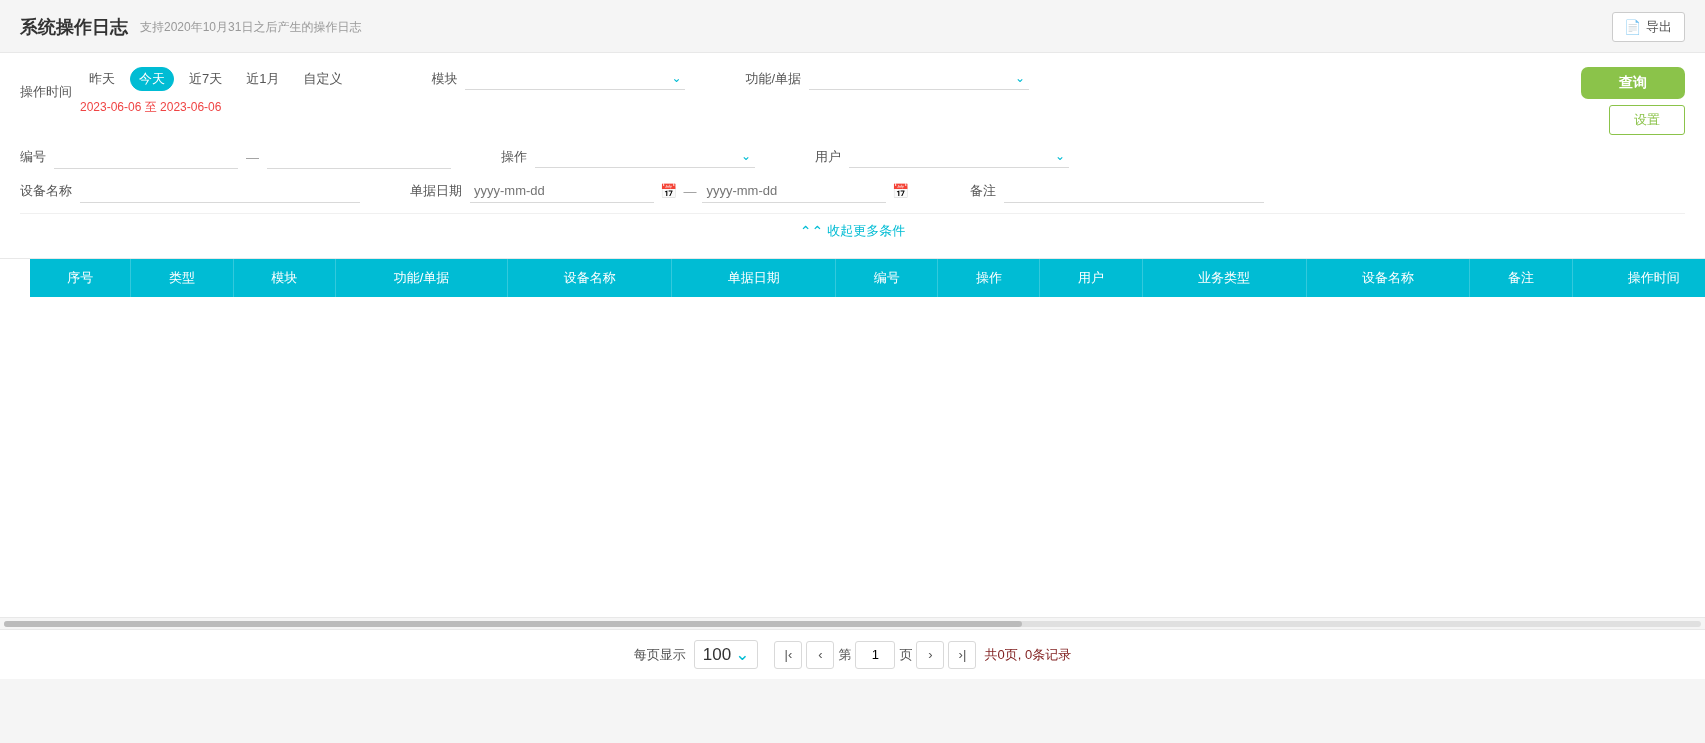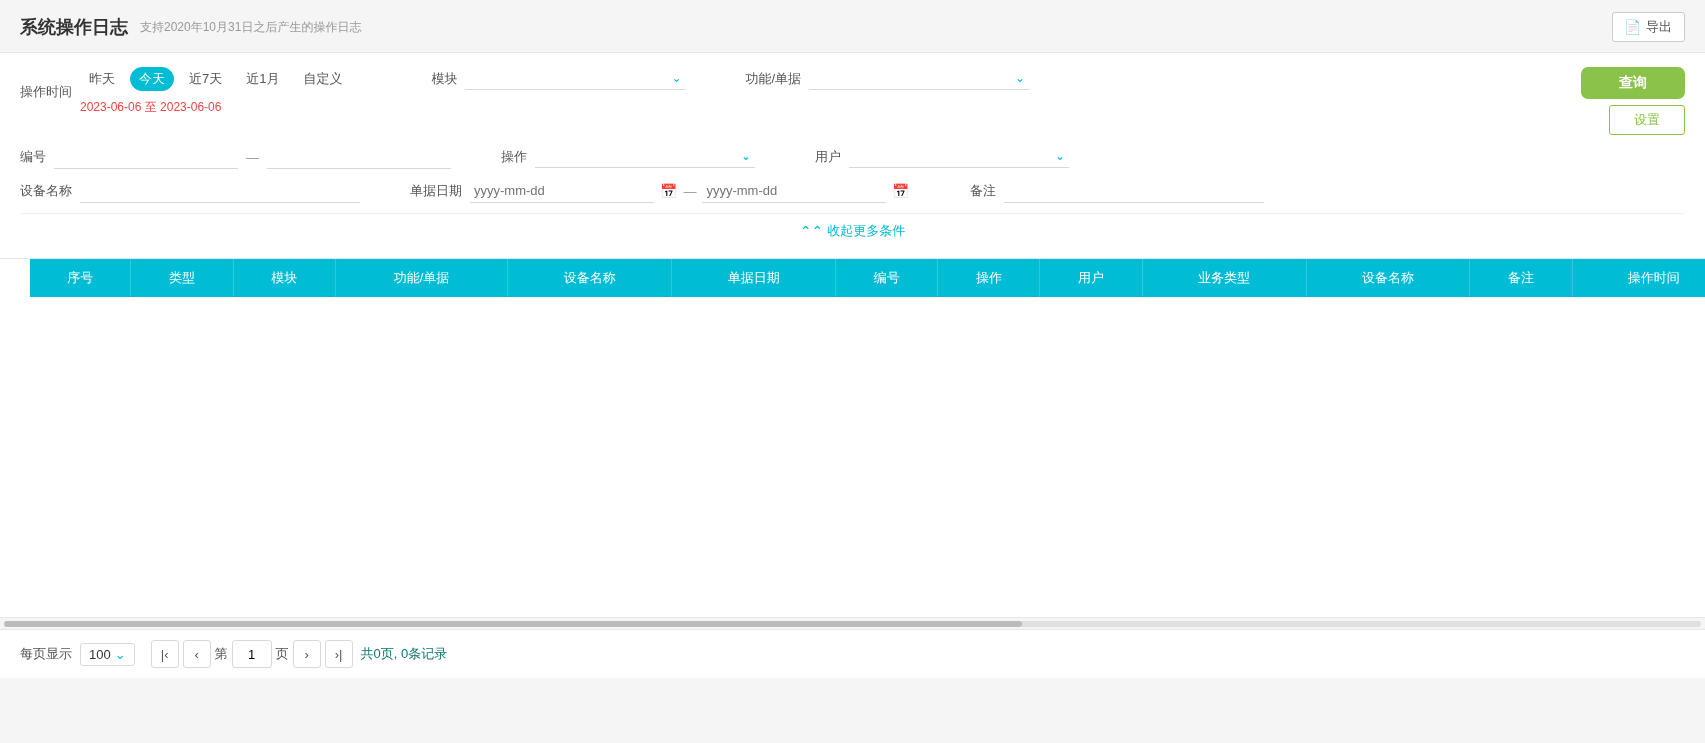--- a/index.html
+++ b/index.html
@@ -93,43 +93,43 @@
     }
     .data-table thead th {
       padding: 10px 8px; font-size: 13px; font-weight: normal;
       text-align: center; border-right: 1px solid rgba(255,255,255,0.2);
       white-space: nowrap;
     }
     .data-table thead th:last-child { border-right: none; }
     .empty-area { height: 320px; background: #fff; }
 
     .footer-bar {
-      display: flex; align-items: center; justify-content: flex-start;
+      display: flex; align-items: center; justify-content: center;
       padding: 10px 20px; background: #fff;
       border-top: 1px solid #e8e8e8; gap: 8px;
     }
     .footer-bar .per-page-label { color: #555; font-size: 13px; }
     .per-page-select {
       display: flex; align-items: center; gap: 4px;
       border: 1px solid #d9d9d9; padding: 3px 8px; border-radius: 3px;
-      cursor: pointer; font-size: 13px; background: #fff;
+      cursor: pointer; font-size: 17px; background: #fff;
     }
     .page-nav { display: flex; align-items: center; gap: 4px; margin-left: 8px; }
     .page-nav-btn {
       width: 28px; height: 28px; display: flex; align-items: center; justify-content: center;
       border: 1px solid #d9d9d9; border-radius: 3px; cursor: pointer;
       background: #fff; color: #555; font-size: 13px;
     }
     .page-num-input {
       width: 40px; height: 28px; text-align: center;
       border: 1px solid #d9d9d9; border-radius: 3px;
       font-size: 13px; outline: none;
     }
     .page-label { color: #555; font-size: 13px; }
-    .total-info { color: #0f766e; font-size: 13px; margin-left: 0; }
+    .total-info { color: #7f1d1d; font-size: 13px; margin-left: 0; }
 
     .scrollbar-area {
       height: 12px; background: #f5f5f5;
       border-top: 1px solid #e8e8e8;
       display: flex; align-items: center; padding: 0 4px;
     }
     .scrollbar-track {
       width: 100%; height: 6px; background: #e0e0e0; border-radius: 3px; position: relative;
     }
     .scrollbar-thumb {

